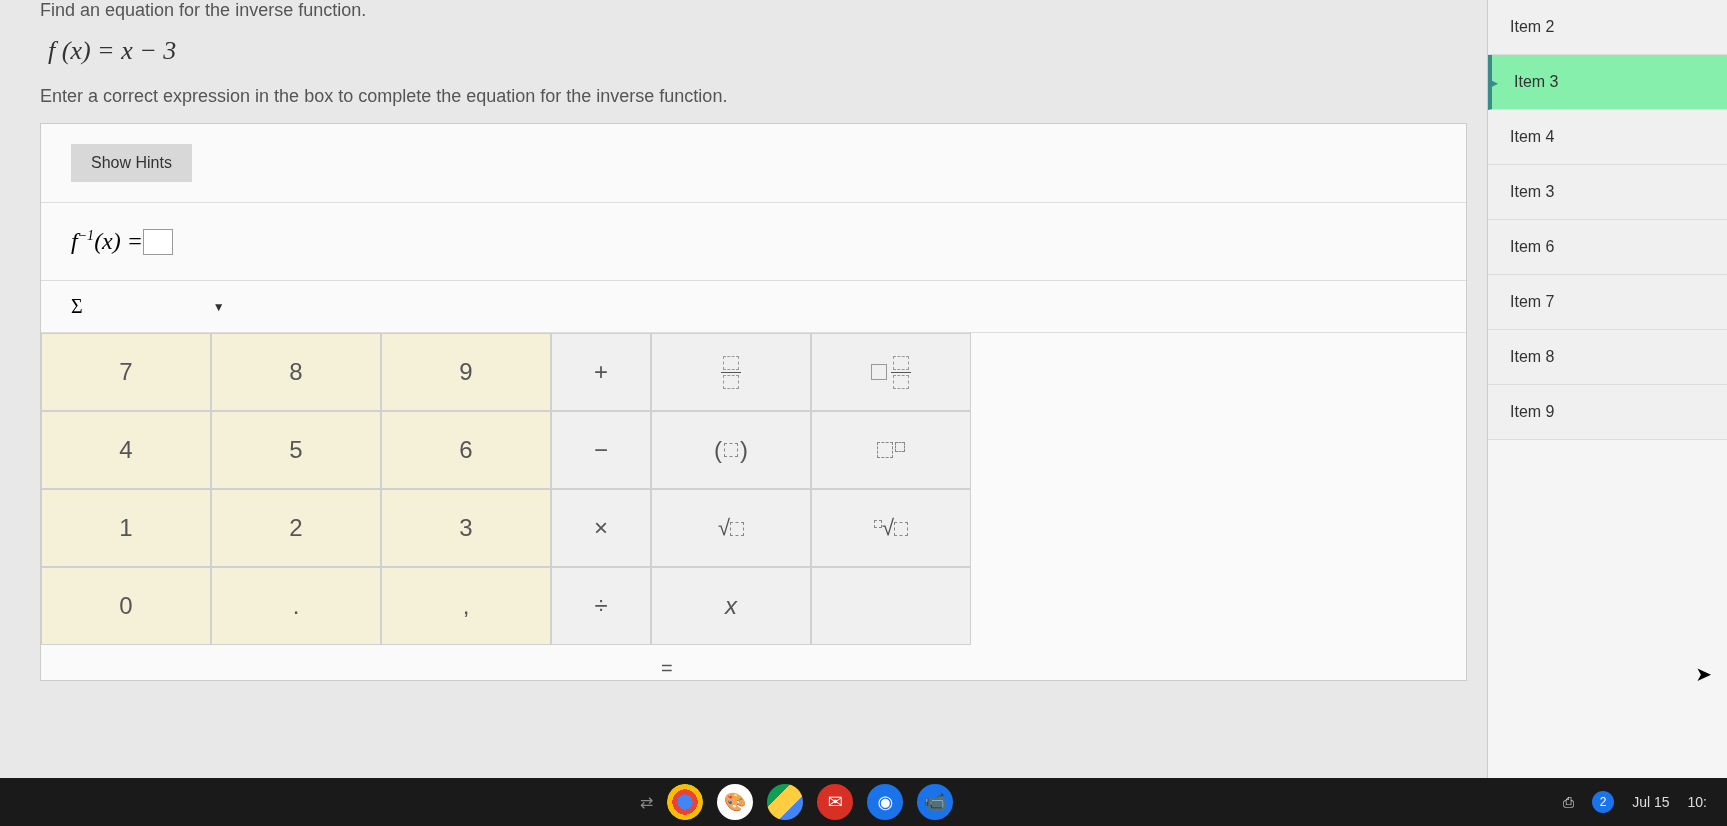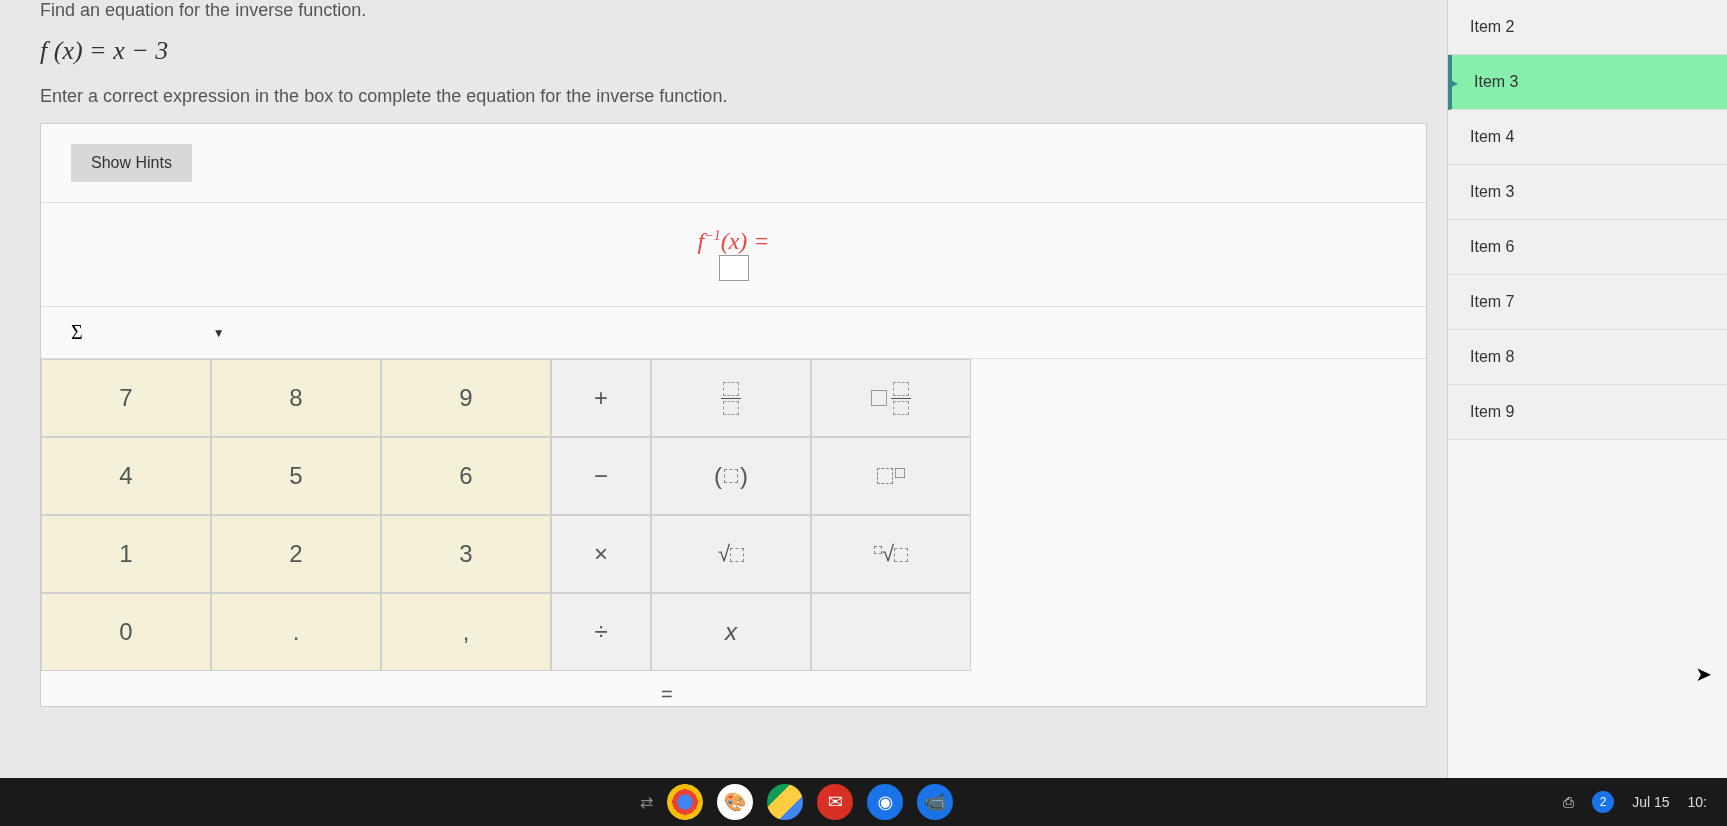--- a/index.html
+++ b/index.html
@@ -28,21 +28,21 @@
     .question-text {
       color: #555;
       font-size: 18px;
       margin-bottom: 6px;
     }
     .equation {
       font-family: 'Times New Roman', serif;
       font-size: 26px;
       font-style: italic;
       color: #333;
-      margin: 15px 0;
+      margin: 15px 8px;
     }
     .instruction {
       font-size: 18px;
       color: #555;
       margin: 20px 0 10px 0;
     }
     .answer-box {
       background: #fafafa;
       border: 1px solid #ccc;
       margin-top: 16px;
@@ -60,24 +60,23 @@
       cursor: pointer;
     }
     .answer-input-section {
       padding: 25px 30px;
       border-bottom: 1px solid #ddd;
     }
     .inverse-equation {
       font-family: 'Times New Roman', serif;
       font-size: 24px;
       font-style: italic;
-      color: #ef4444;
-      display: flex;
-      align-items: center;
-      flex-direction: column;
+      color: #000000;
+      display: flex;
+      align-items: center;
     }
     .answer-input-box {
       display: inline-block;
       width: 30px;
       height: 26px;
       border: 1px solid #999;
       background: #fff;
     }
     .sigma-section {
       padding: 12px 20px;
@@ -152,21 +151,21 @@
       display: flex;
       align-items: center;
       gap: 4px;
     }
     .mixed-frac .whole {
       width: 16px;
       height: 16px;
       border: 1px solid #999;
     }
     .sidebar {
-      width: 280px;
+      width: 240px;
       background: #f5f5f5;
       border-left: 1px solid #ccc;
     }
     .sidebar-item {
       padding: 18px 22px;
       border-bottom: 1px solid #ddd;
       font-size: 16px;
       color: #333;
       cursor: pointer;
       background: #f0f0f0;

